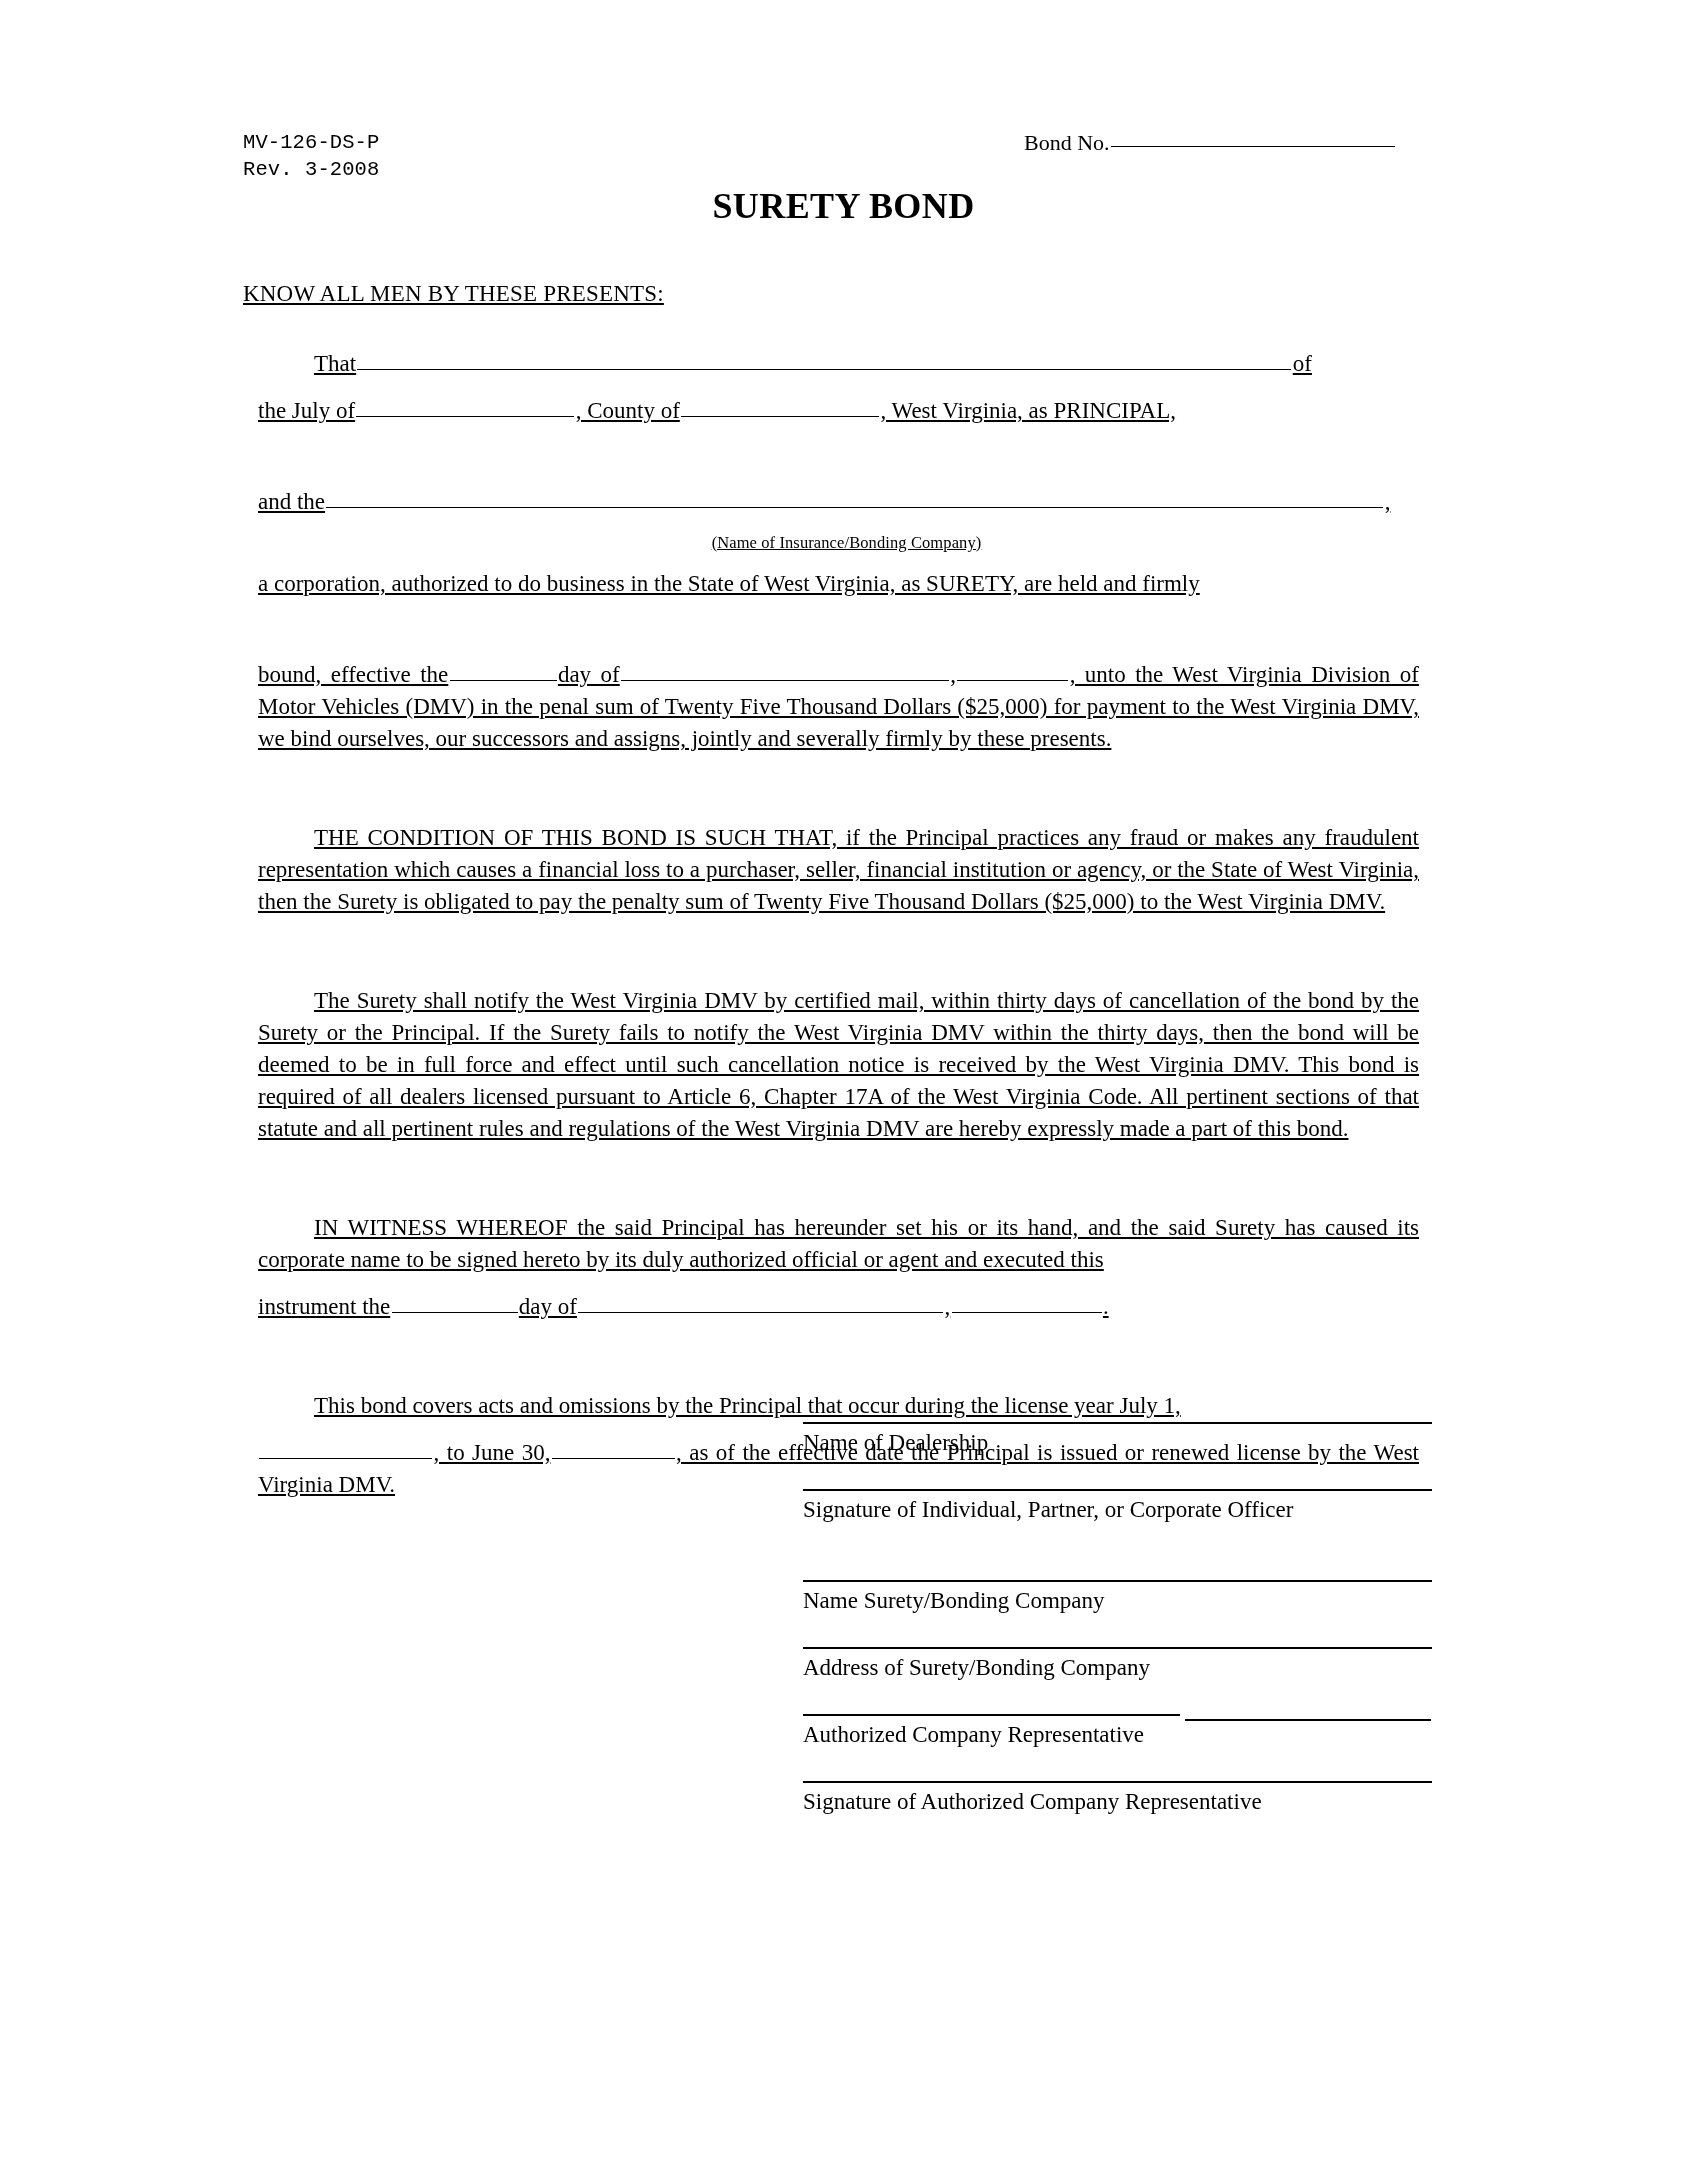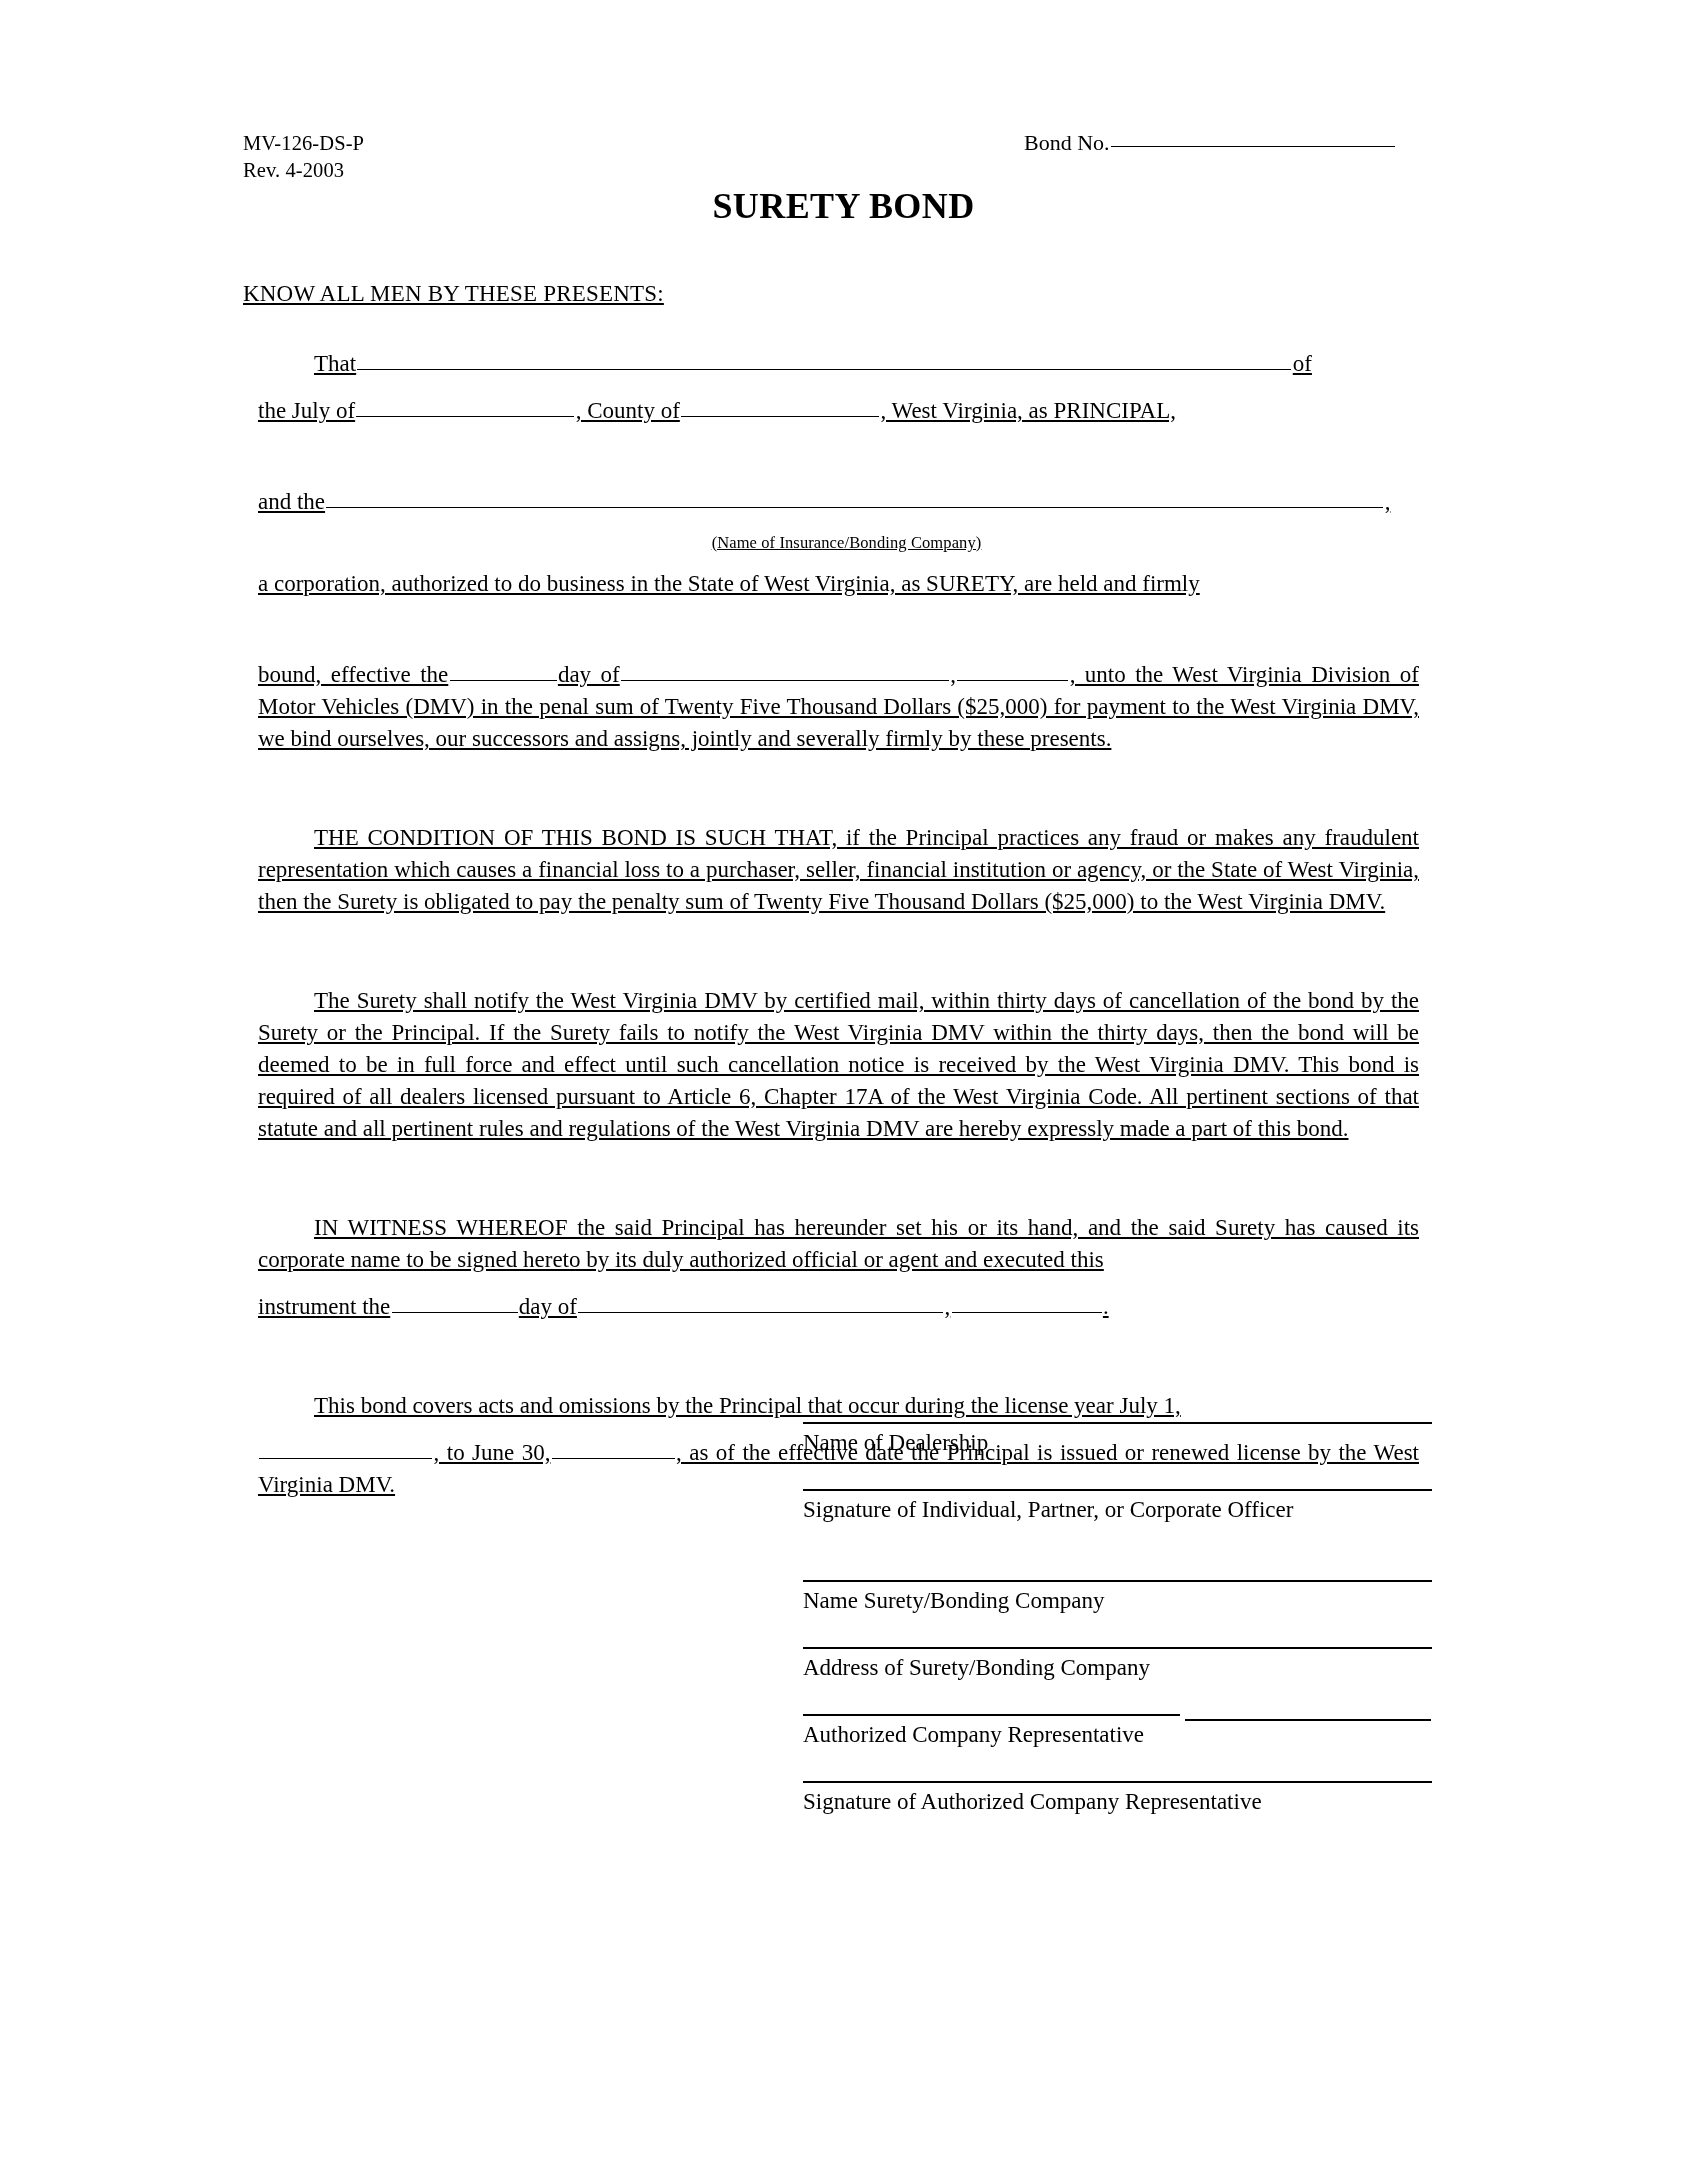--- a/index.html
+++ b/index.html
@@ -28,20 +28,21 @@
     left: 243px;
     top: 130px;
     width: 1191px;
   }
   .hdr-left {
     position: absolute;
     left: 0; top: 0;
     font-size: 20.5px;
     line-height: 26.5px;
     letter-spacing: 0.1px;
+    font-family: Liberation Mono, monospace;
   }
   .hdr-right {
     position: absolute;
     left: 781px;
     top: 0;
     font-size: 22px;
     white-space: nowrap;
   }
   .hdr-right .rule {
     display: inline-block;
@@ -155,21 +156,21 @@
   .sp-84 { height: 56px; }
 </style>
 </head>
 <body>
 
 <div class="page">
 
   <div class="hdr">
     <div class="hdr-left">
       <div>MV-126-DS-P</div>
-      <div>Rev.  4-2003</div>
+      <div>Rev.  3-2008</div>
     </div>
     <div class="hdr-right">
       <span>Bond No.</span><span class="rule"></span>
     </div>
   </div>
 
   <div class="title">SURETY BOND</div>
 
   <div class="body-col">
 

